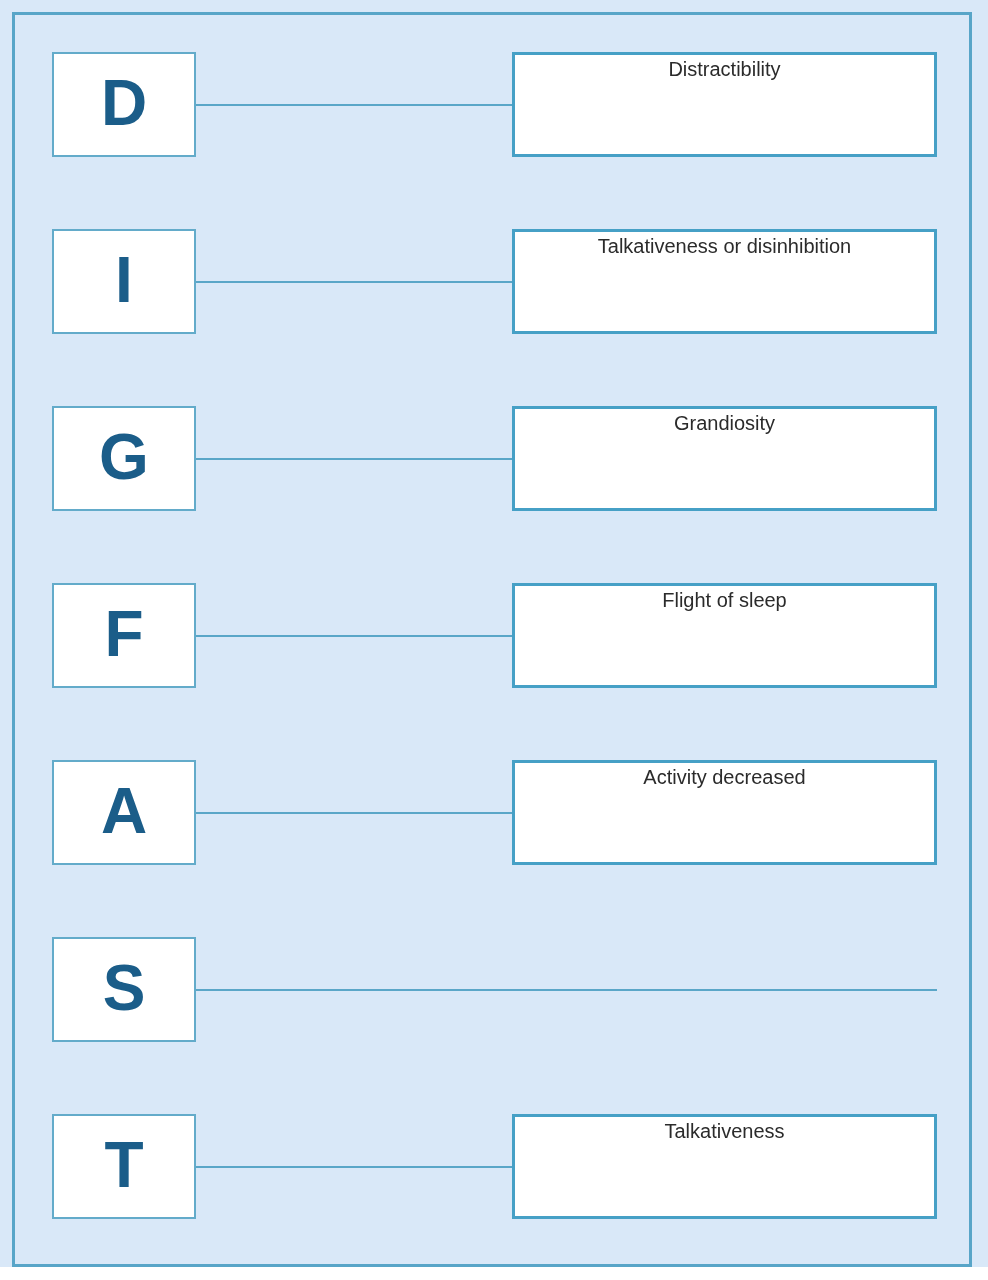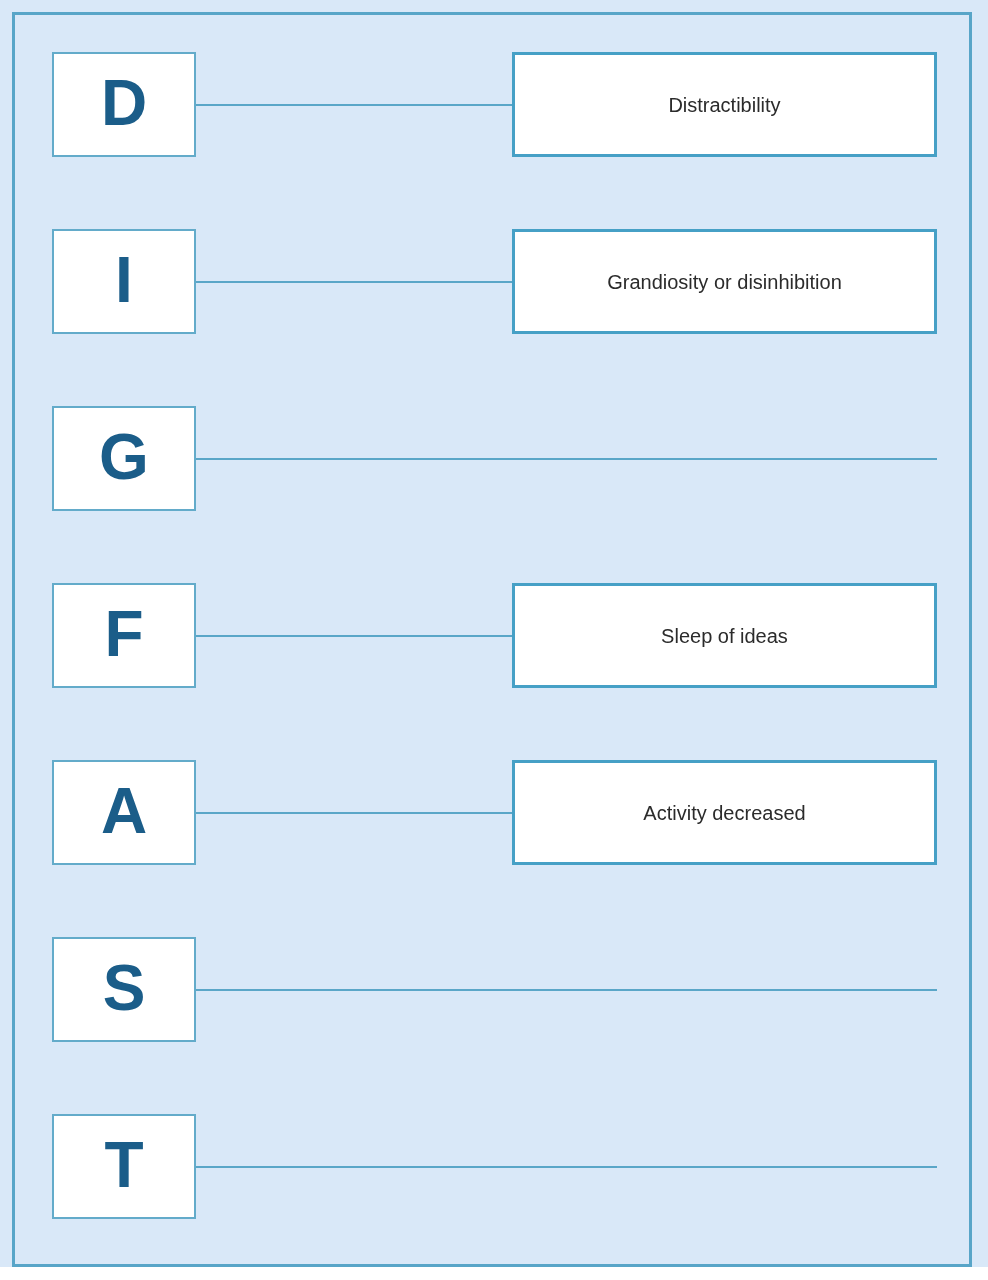--- a/index.html
+++ b/index.html
@@ -63,21 +63,20 @@
     height: 2px;
     background: #5aa6c8;
   }
 
   .label-box {
     flex: 0 0 425px;
     height: 105px;
     background: #ffffff;
     border: 3px solid #46a0c6;
     display: flex;
-    align-items: center;
     justify-content: center;
     padding: 0 28px;
   }
 
   .label {
     font-size: 20px;
     color: #2b2b2b;
     text-align: center;
     line-height: 1.4;
   }
@@ -98,38 +97,41 @@
         <span class="label">Distractibility</span>
       </div>
     </div>
 
     <div class="row">
       <div class="letter-box">
         <span class="letter">I</span>
       </div>
       <div class="connector"></div>
       <div class="label-box">
-        <span class="label">Grandiosity or disinhibition</span>
+        <span class="label">Talkativeness or disinhibition</span>
       </div>
     </div>
 
     <div class="row">
       <div class="letter-box">
         <span class="letter">G</span>
       </div>
       <div class="connector"></div>
+      <div class="label-box">
+        <span class="label">Grandiosity</span>
+      </div>
     </div>
 
     <div class="row">
       <div class="letter-box">
         <span class="letter">F</span>
       </div>
       <div class="connector"></div>
       <div class="label-box">
-        <span class="label">Sleep of ideas</span>
+        <span class="label">Flight of sleep</span>
       </div>
     </div>
 
     <div class="row">
       <div class="letter-box">
         <span class="letter">A</span>
       </div>
       <div class="connector"></div>
       <div class="label-box">
         <span class="label">Activity decreased</span>
@@ -141,16 +143,19 @@
         <span class="letter">S</span>
       </div>
       <div class="connector"></div>
     </div>
 
     <div class="row">
       <div class="letter-box">
         <span class="letter">T</span>
       </div>
       <div class="connector"></div>
+      <div class="label-box">
+        <span class="label">Talkativeness</span>
+      </div>
     </div>
 
   </div>
 </div>
 
 </body></html>

